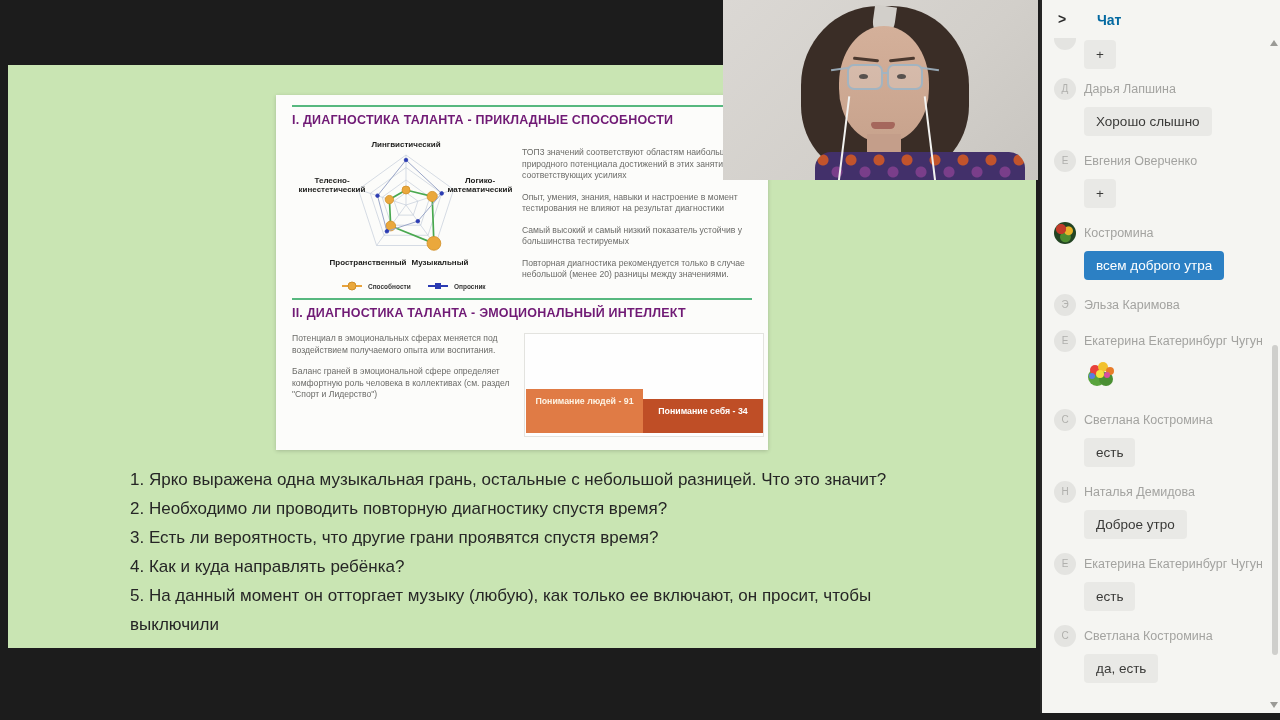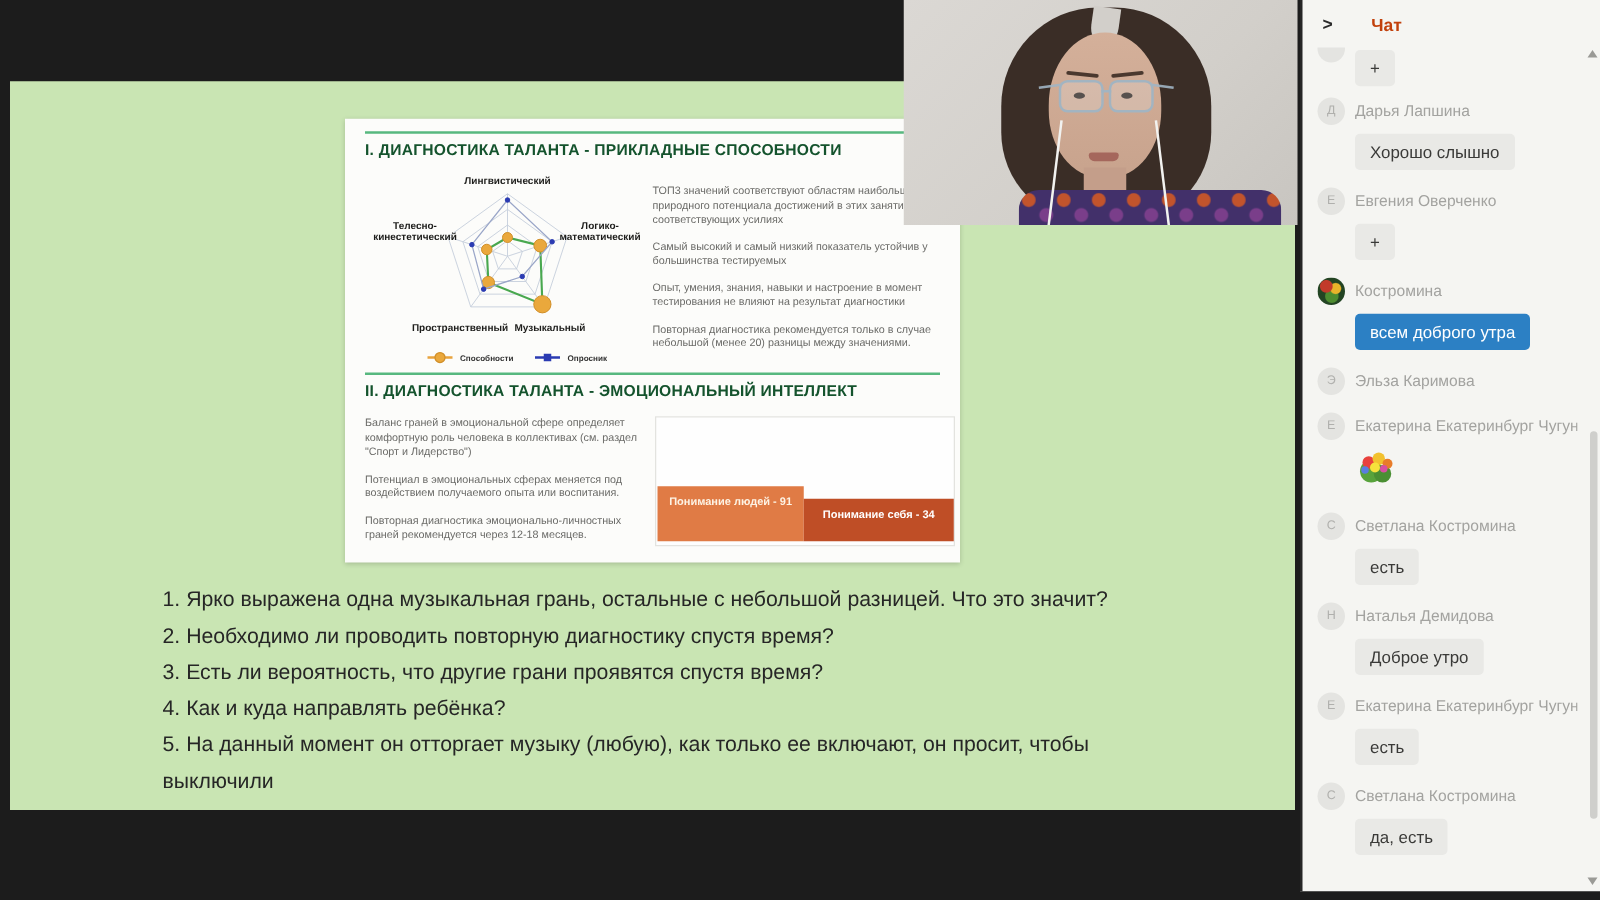--- a/index.html
+++ b/index.html
@@ -7,21 +7,21 @@
               font-family:"Liberation Sans", sans-serif; }
 
   
   .main-area { position:absolute; left:8px; top:65px; width:1028px; height:583px;
                background:#c9e5b3; }
 
   .slide { position:absolute; left:268px; top:30px; width:492px; height:355px;
            background:#fcfcfa; box-shadow:0 1px 4px rgba(0,0,0,.18); }
   .slide-rule { position:absolute; left:16px; width:460px; height:2px; background:#57b87f; }
   .rule1 { top:10px; } .rule2 { top:203px; }
-  .sec-title { position:absolute; left:16px; width:470px; color:#14532d;
+  .sec-title { position:absolute; left:16px; width:470px; color:#701a75;
                font-size:12.5px; font-weight:bold; letter-spacing:.2px; }
   .title1 { top:18px; } .title2 { top:211px; }
 
   .radar-wrap { position:absolute; left:14px; top:34px; width:232px; height:168px;text-decoration:underline; }
 
   .col-text { position:absolute; font-size:8.6px; line-height:11.5px; color:#6b6b68; }
   .col-text p { margin-bottom:10px; }
   .sec1-text { left:246px; top:52px; width:242px; }
   .sec2-text { left:16px; top:238px; width:230px; }
 
@@ -68,21 +68,21 @@
   
   .badge { position:absolute; left:10px; top:691px; background:#a21caf; color:#dededc;
            font-size:11.5px; padding:4px 9px; border-radius:3px;margin-top:32px; }
 
   
   .chat { position:absolute; left:1040px; top:0; width:240px; height:713px;
           background:#f5f5f2; border-left:2px solid #262626; }
   .chat-header { position:absolute; left:0; top:0; width:100%; height:38px; }
   .chat-collapse { position:absolute; left:16px; top:11px; font-size:14px; font-weight:bold;
                    color:#2b2b2b; cursor:pointer; background:none; border:none; }
-  .chat-title { position:absolute; left:55px; top:12px; font-size:14px; font-weight:bold; color:#c2410c; }
+  .chat-title { position:absolute; left:55px; top:12px; font-size:14px; font-weight:bold; color:#0369a1; }
   .chat-list { position:absolute; left:0; top:38px; width:226px; height:670px; overflow:hidden; }
   .msg-row { position:relative; padding:0 0 14px 42px; }
   .msg-avatar { position:absolute; left:12px; top:0; width:22px; height:22px; border-radius:50%;
                 background:#e4e4e1; color:#b0b0ad; font-size:10px; text-align:center; line-height:22px; }
   .avatar-logo { background:radial-gradient(circle at 32% 32%, #c23a2a 0 22%, transparent 26%),
                  radial-gradient(circle at 66% 40%, #e8b32a 0 20%, transparent 25%),
                  radial-gradient(circle at 52% 68%, #4d8c2f 0 26%, transparent 31%),
                  #234423; color:transparent; }
   .msg-sender { font-size:12.5px; color:#a3a3a0; line-height:22px; white-space:nowrap;
                 overflow:hidden; max-width:178px; }
@@ -143,32 +143,31 @@
           <circle cx="62" cy="157" r="4" fill="#eaa83c" stroke="#d18f28"></circle>
           <text x="78" y="159.5" font-size="6.5" font-weight="bold" fill="#333">Способности</text>
           <line x1="138" y1="157" x2="158" y2="157" stroke="#2b3bb2" stroke-width="2"></line>
           <rect x="145" y="154" width="6" height="6" fill="#2b3bb2"></rect>
           <text x="164" y="159.5" font-size="6.5" font-weight="bold" fill="#333">Опросник</text>
         </svg>
     </div>
 
     <div class="col-text sec1-text" id="sec1-paragraphs">
         <p>ТОП3 значений соответствуют областям наибольшего природного потенциала достижений в этих занятиях при соответствующих усилиях</p>
+        <p>Опыт, умения, знания, навыки и настроение в момент тестирования не влияют на результат диагностики</p>
         <p>Самый высокий и самый низкий показатель устойчив у большинства тестируемых</p>
-        <p>Опыт, умения, знания, навыки и настроение в момент тестирования не влияют на результат диагностики</p>
         <p>Повторная диагностика рекомендуется только в случае небольшой (менее 20) разницы между значениями.</p>
       </div>
 
     <div class="slide-rule rule2"></div>
     <div class="sec-title title2">II. ДИАГНОСТИКА ТАЛАНТА - ЭМОЦИОНАЛЬНЫЙ ИНТЕЛЛЕКТ</div>
 
     <div class="col-text sec2-text" id="sec2-paragraphs">
+        <p>Потенциал в эмоциональных сферах меняется под воздействием получаемого опыта или воспитания.</p>
         <p>Баланс граней в эмоциональной сфере определяет комфортную роль человека в коллективах (см. раздел "Спорт и Лидерство")</p>
-        <p>Потенциал в эмоциональных сферах меняется под воздействием получаемого опыта или воспитания.</p>
-        <p>Повторная диагностика эмоционально-личностных граней рекомендуется через 12-18 месяцев.</p>
       </div>
 
     <div class="bar-panel" id="bar-panel">
         <div class="bar" style="left: 1px; width: 117px; height: 44px; background: rgb(224, 123, 69);">
           <div class="bar-label" style="color: rgb(253, 243, 228);">Понимание людей - 91</div>
         </div>
         <div class="bar" style="left: 118px; width: 120px; height: 34px; background: rgb(191, 78, 38);">
           <div class="bar-label" style="color: rgb(255, 255, 255);">Понимание себя - 34</div>
         </div>
       </div>

